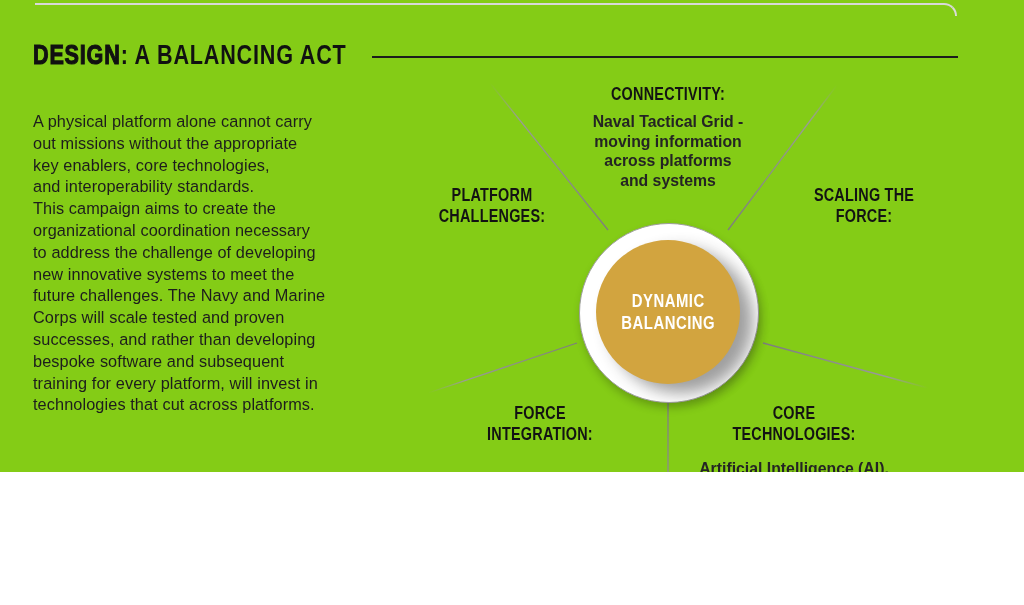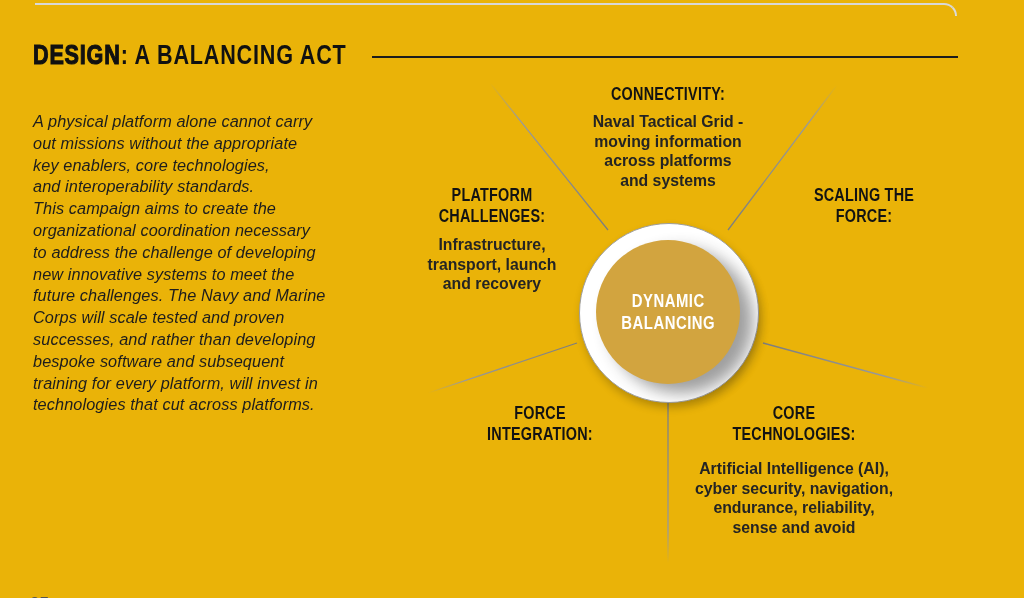--- a/index.html
+++ b/index.html
@@ -1,17 +1,17 @@
 <!DOCTYPE html>
 <html><head>
 <meta charset="utf-8">
 <style>
   html,body{margin:0;padding:0;background:#fff;}
   #page{
-    position:relative; width:1024px; height:598px; background:#eab308;
+    position:relative; width:1024px; height:472px; background:#84cc16;
     font-family:"Liberation Sans", sans-serif; overflow:hidden; color:#1e1e1e;
   }
   
   .top-edge{
     position:absolute; left:35px; top:3px; width:922px; height:13px;
     border-top:2px solid #d8d8d8; border-right:2px solid #dadada;
     border-top-right-radius:16px; box-sizing:border-box;
   }
   
   .title{
@@ -20,21 +20,21 @@
     letter-spacing:1px; color:#111; font-weight:bold;
   }
   .title .emph{ -webkit-text-stroke:1.1px #111; }
   .title-rule{
     position:absolute; left:372px; top:56px; width:586px; height:2px; background:#1c1c1c;
   }
   
   .intro{
     position:absolute; left:33px; top:111px; width:352px;
     font-size:16.3px; line-height:21.8px; color:#1d1d1d;
-    white-space:pre-line; letter-spacing:0.1px;font-style:italic;
+    white-space:pre-line; letter-spacing:0.1px;
   }
   
   .spokes-svg{ position:absolute; left:380px; top:60px; z-index:1; }
   .circle-outer{
     position:absolute; left:579px; top:223px; width:180px; height:180px;
     background:#fff; border:1.5px solid #9e9e9e; border-radius:50%;
     box-shadow:2px 5px 9px rgba(0,0,0,0.22); z-index:2; box-sizing:border-box;
   }
   .circle-gold{
     position:absolute; left:16px; top:16px; width:144px; height:144px;
@@ -140,23 +140,20 @@
   </div>
 
   <div class="spoke-heading h-connectivity">CONNECTIVITY:</div>
   <div class="spoke-body b-connectivity">Naval Tactical Grid -
 moving information
 across platforms
 and systems</div>
 
   <div class="spoke-heading h-platform">PLATFORM
 CHALLENGES:</div>
-  <div class="spoke-body b-platform">Infrastructure,
-transport, launch
-and recovery</div>
 
   <div class="spoke-heading h-scaling">SCALING THE
 FORCE:</div>
 
   <div class="spoke-heading h-force">FORCE
 INTEGRATION:</div>
 
   <div class="spoke-heading h-core">CORE
 TECHNOLOGIES:</div>
   <div class="spoke-body b-core">Artificial Intelligence (AI),

